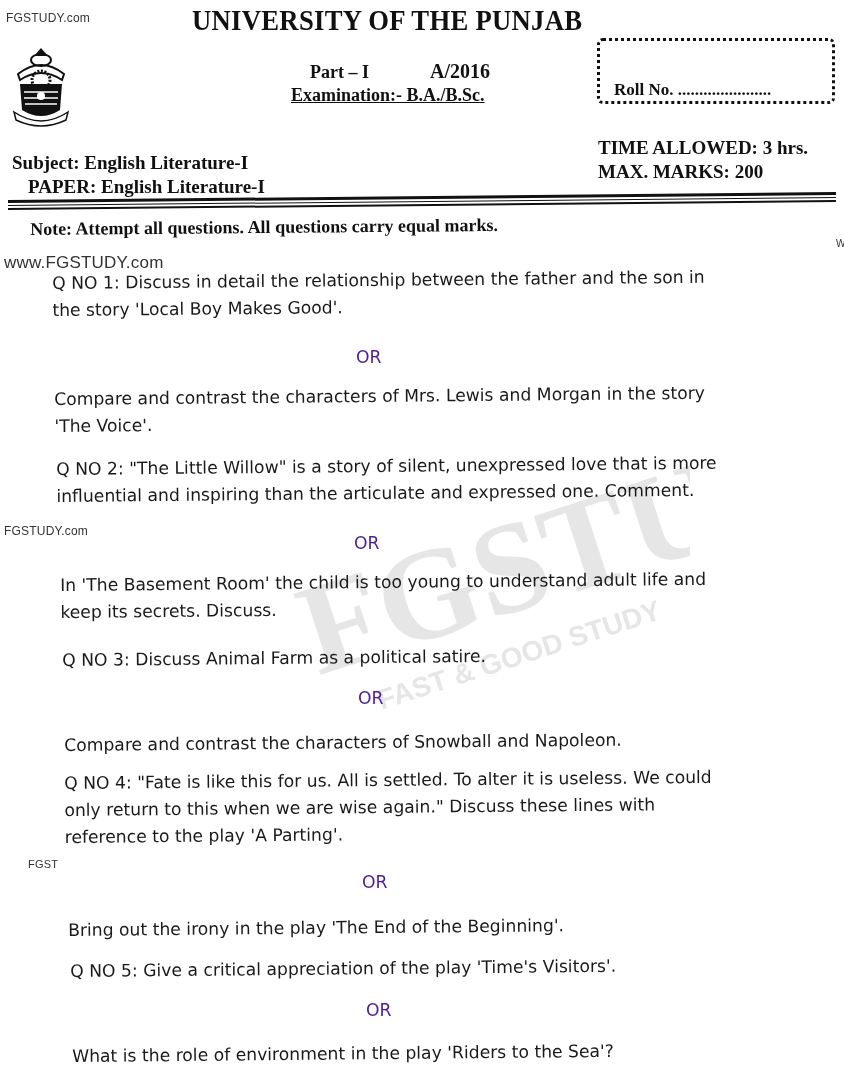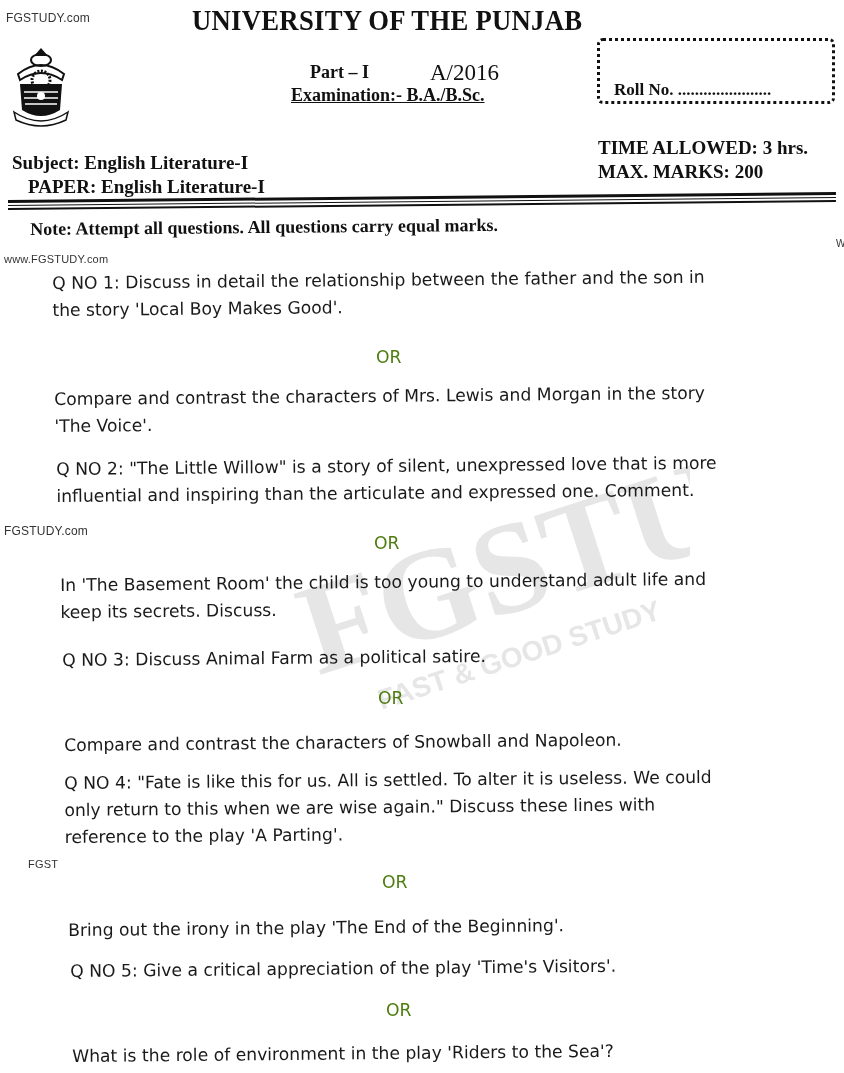--- a/index.html
+++ b/index.html
@@ -8,55 +8,55 @@
   .sans { font-family: "DejaVu Sans", "Liberation Sans", sans-serif; }
   .abs { position: absolute; }
 
   .site-mark { font-family: "Liberation Sans", sans-serif; font-size: 12px; color: #333; letter-spacing: 0.2px; }
 
   .uni-title { left: 192px; top: 4px; font-size: 29px; font-weight: bold; transform: scaleX(0.92); transform-origin: left top; letter-spacing: 0.3px; }
 
   .logo { left: 10px; top: 46px; width: 62px; height: 82px; }
 
   .part { left: 310px; top: 62px; font-size: 18px; font-weight: bold; }
-  .year { left: 430px; top: 60px; font-size: 23px; font-weight: normal; }
+  .year { left: 430px; top: 60px; font-size: 20px; font-weight: bold; }
   .exam { left: 291px; top: 85px; font-size: 18px; font-weight: bold; text-decoration: underline; }
 
   .roll-box { left: 597px; top: 38px; width: 238px; height: 66px; border: 3px dotted #111; border-radius: 6px; box-sizing: border-box; }
   .roll-label { left: 614px; top: 80px; font-size: 17px; font-weight: bold; }
 
   .subject { left: 12px; top: 152px; font-size: 19px; font-weight: bold; text-align: right; }
   .paper { left: 28px; top: 176px; font-size: 19px; font-weight: bold; }
   .time { left: 598px; top: 137px; font-size: 19px; font-weight: bold; }
   .marks { left: 598px; top: 161px; font-size: 19px; font-weight: bold; }
 
   .rule { left: 8px; width: 828px; background: #111; transform: rotate(-0.55deg); transform-origin: left center; }
   .rule1 { top: 200px; height: 3px; }
   .rule2 { top: 205px; height: 1px; }
   .rule3 { top: 208px; height: 2px; }
 
   .note { left: 30px; top: 219px; font-size: 18px; font-weight: bold; transform: rotate(-0.5deg); transform-origin: left top; }
 
   .q { position: absolute; font-size: 17.2px; line-height: 27px; color: #1a1a1a; transform: rotate(-0.55deg); transform-origin: left top; white-space: nowrap; }
-  .or { position: absolute; font-size: 17.2px; color: #4d7c0f; margin-left: 20px; }
+  .or { position: absolute; font-size: 17.2px; color: #4c1d95; }
 
   .watermark { left: 270px; top: 410px; width: 420px; height: 300px; pointer-events: none; }
 </style>
 </head>
 <body>
 
 <svg class="abs watermark" viewBox="0 0 420 300">
   <g transform="rotate(-18 210 150)" fill="#e6e6e6">
     <text x="20" y="210" font-family="Liberation Serif, serif" font-size="130" font-weight="bold">FGSTUDY</text>
     <text x="70" y="262" font-family="Liberation Sans, sans-serif" font-size="28" font-weight="bold">FAST &amp; GOOD STUDY</text>
   </g>
 </svg>
 
 <div class="abs site-mark" style="left:6px;top:11px;">FGSTUDY.com</div>
-<div class="abs site-mark" style="left:4px;top:253px;font-size:11px;">www.FGSTUDY.com</div>
+<div class="abs site-mark" style="left:4px;top:253px;font-size:17px;">www.FGSTUDY.com</div>
 <div class="abs site-mark" style="left:4px;top:524px;">FGSTUDY.com</div>
 <div class="abs site-mark" style="left:28px;top:812px;font-size:11px;margin-top:46px;">FGST</div>
 <div class="abs site-mark" style="left:836px;top:238px;font-size:10px;">W</div>
 
 <div class="abs serif uni-title">UNIVERSITY OF THE PUNJAB</div>
 
 <svg class="abs logo" viewBox="0 0 62 82">
   <path d="M24 10 L31 2 L38 10 Z" fill="#111"></path>
   <ellipse cx="31" cy="14" rx="10" ry="6" fill="none" stroke="#111" stroke-width="2"></ellipse>
   <path d="M8 28 Q31 10 54 28 L52 34 Q31 20 10 34 Z" fill="none" stroke="#111" stroke-width="2"></path>

